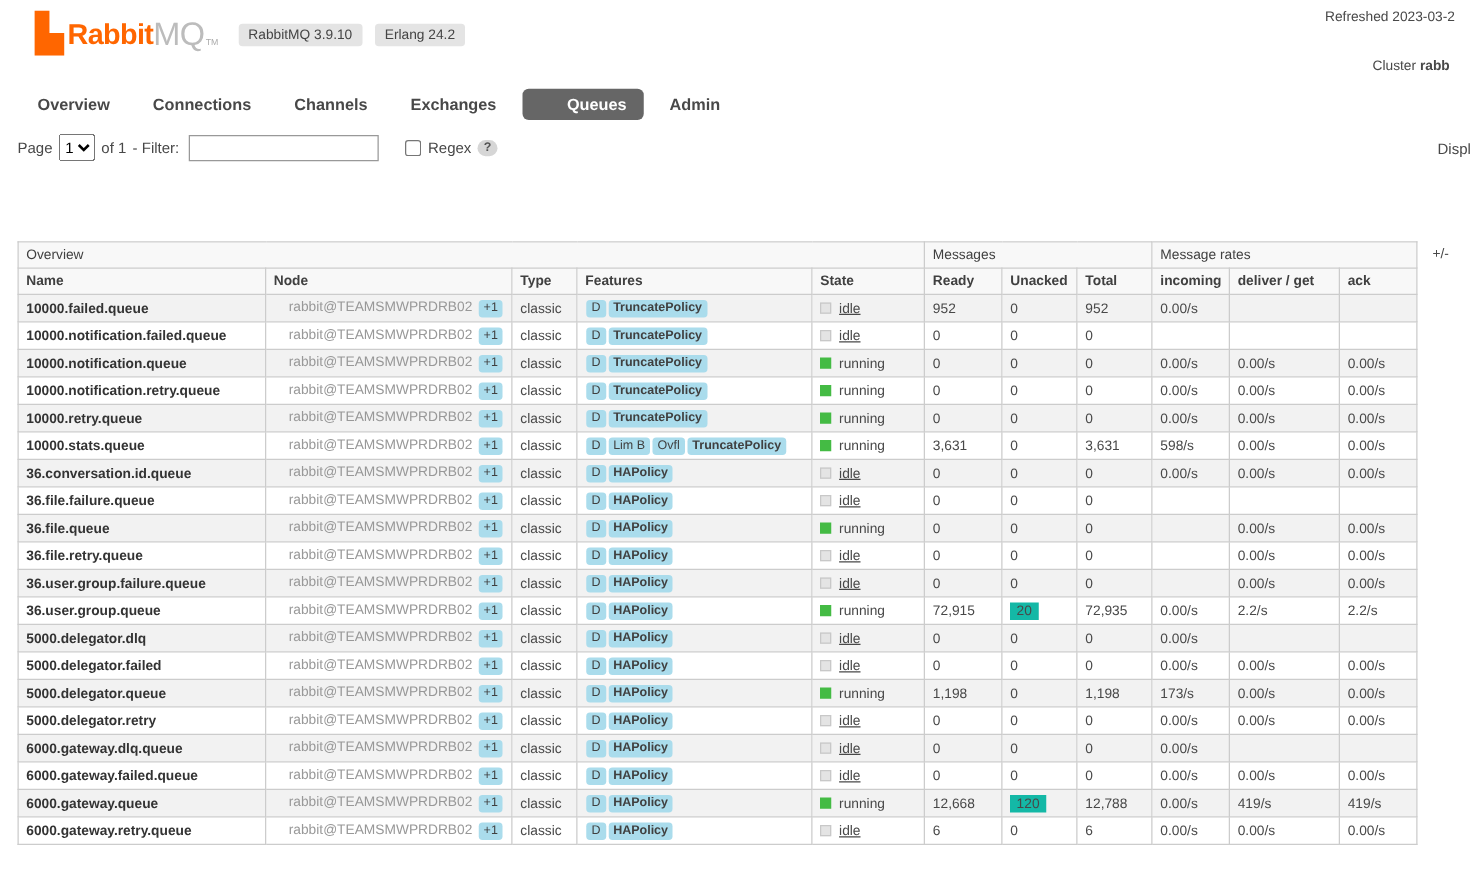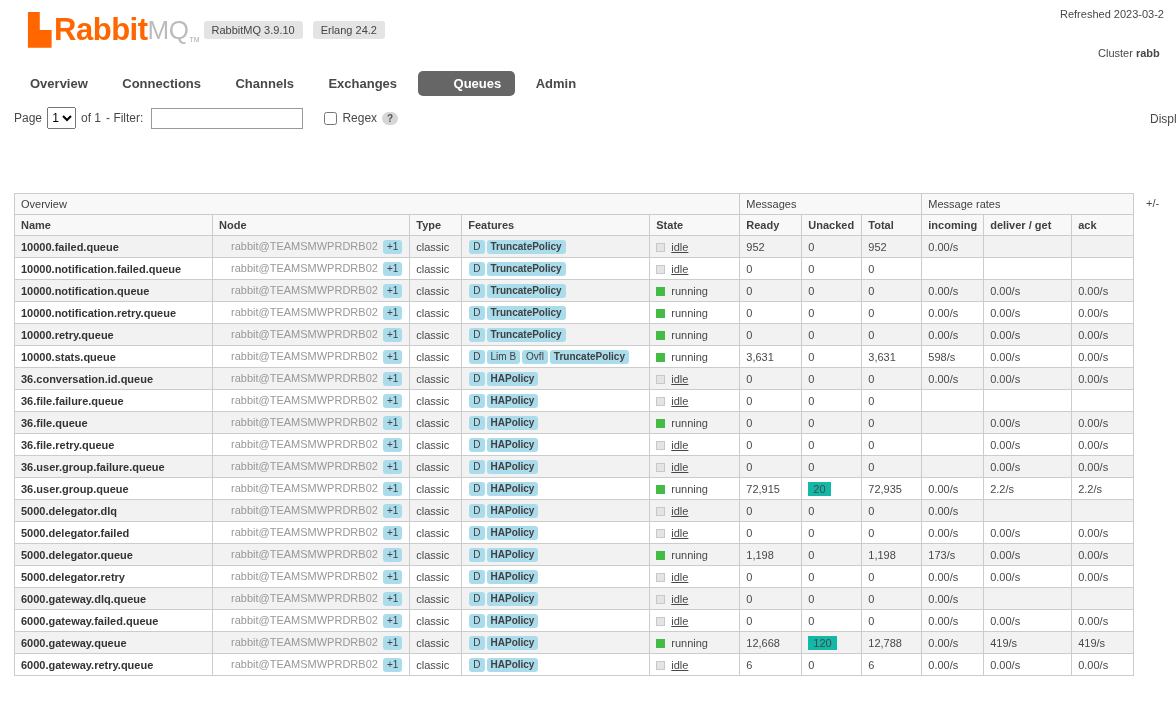--- a/index.html
+++ b/index.html
@@ -6,25 +6,25 @@
   html, body { width: 1176px; height: 712px; }
   body {
     position: relative; overflow: hidden; background: #fff;
     font-family: "Liberation Sans", "DejaVu Sans", sans-serif;
     color: #484848;
   }
 
   
   #header { position: absolute; top: 12px; left: 28px; display: flex; align-items: center; }
   .logo-icon { color: #f60; font-size: 30px; line-height: 28px; font-family: "DejaVu Sans", sans-serif; margin-right: 3px; }
-  .logo-rabbit { color: #f60; font-weight: bold; font-size: 31px; letter-spacing: -0.5px; }
+  .logo-rabbit { color: #f60; font-weight: bold; font-size: 23px; letter-spacing: -0.5px; }
   .logo-mq { color: #bcbcbc; font-size: 26px; letter-spacing: -0.5px; }
   .logo-tm { color: #aaa; font-size: 7px; align-self: flex-end; padding-bottom: 5px; margin-left: 1px; }
   .vbadge { background: #e4e4e4; color: #444; font-size: 11px; padding: 3px 8px; border-radius: 3px; margin-left: 10px; white-space: nowrap; }
-  .vbadge.first { margin-left: 4px; }
+  .vbadge.first { margin-left: 16px; }
 
   #refreshed { position: absolute; top: 8px; left: 1060px; font-size: 11px; white-space: nowrap; }
   #cluster { position: absolute; top: 47px; left: 1098px; font-size: 11px; white-space: nowrap; }
   #cluster b { font-weight: bold; }
 
   
   #tabs { position: absolute; top: 71px; left: 16px; }
   .tab { display: inline-block; font-size: 13px; font-weight: bold; color: #484848;
          padding: 5px 14px; margin-right: 2px; border-radius: 5px; cursor: pointer; }
   .tab.active { background: #666; color: #fff; padding-left: 36px; }

